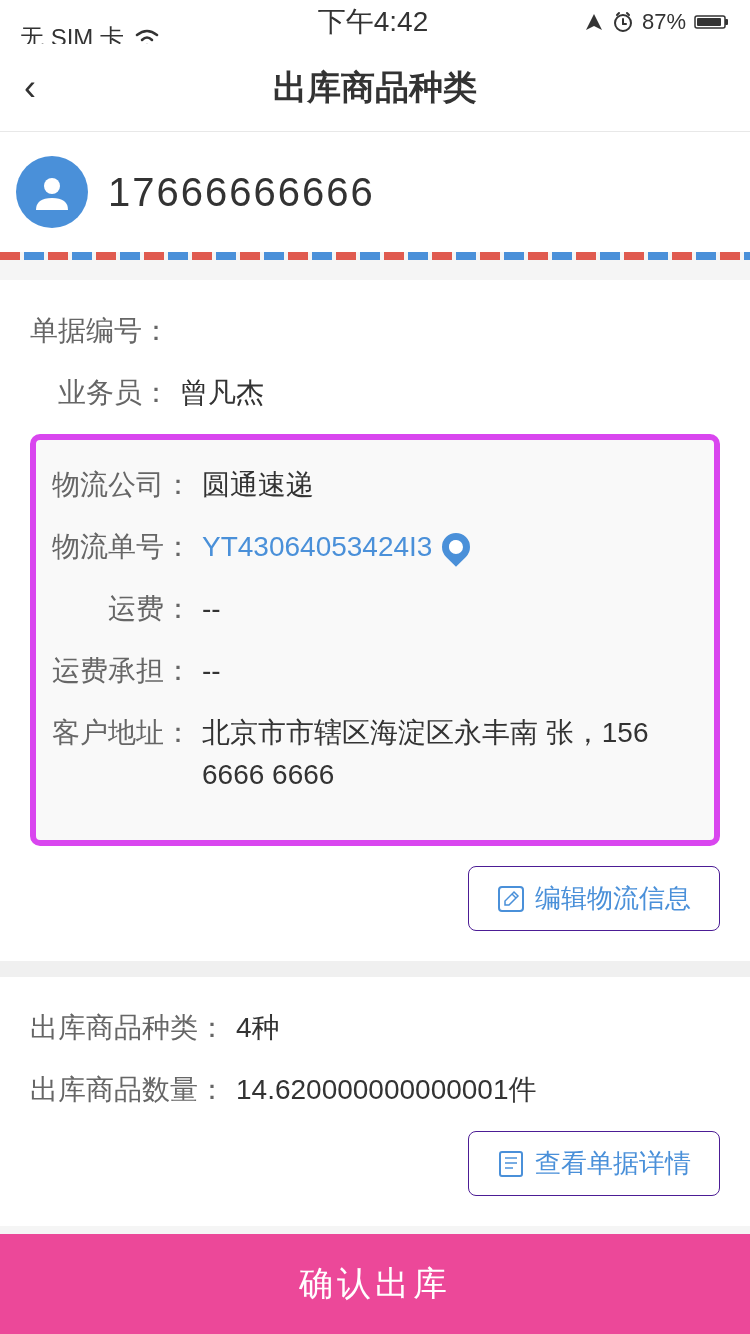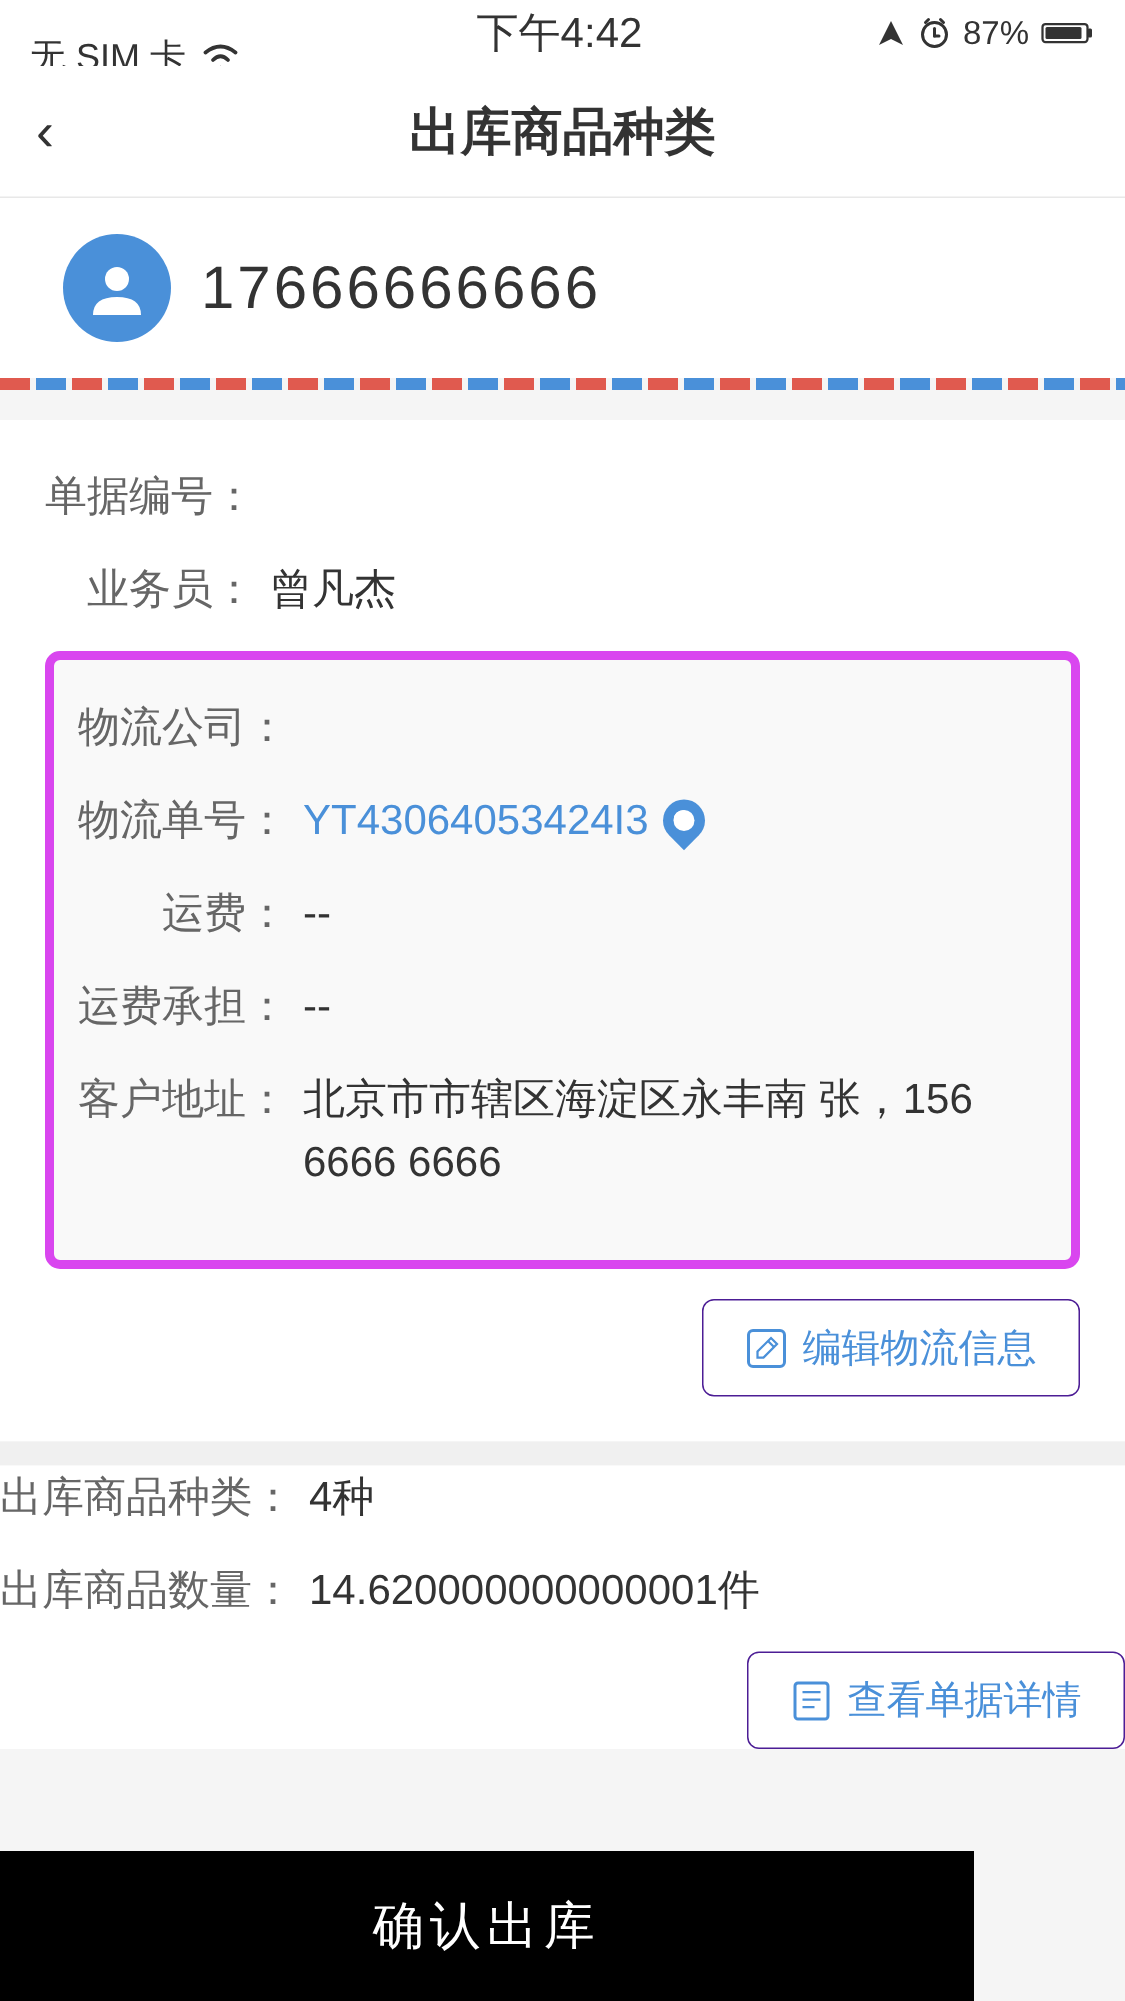--- a/index.html
+++ b/index.html
@@ -63,21 +63,21 @@
         #e05a4f 0px, #e05a4f 20px,
         transparent 20px, transparent 24px,
         #4a90d9 24px, #4a90d9 44px,
         transparent 44px, transparent 48px
       );
     }
 
     
     .user-header {
       background: #fff;
-      padding: 24px 42px;
+      padding: 24px 16px;
       display: flex;
       align-items: center;
       gap: 20px;
     }
     .user-avatar {
       width: 72px;
       height: 72px;
       background: #4a90d9;
       border-radius: 50%;
       display: flex;
@@ -178,38 +178,39 @@
 
     
     .section-divider {
       height: 16px;
       background: #f0f0f0;
     }
 
     
     .goods-section {
       background: #fff;
+      padding: 30px;
     }
 
     
     .view-details-btn {
       display: flex;
       align-items: center;
       justify-content: flex-end;
       margin-top: 20px;
     }
 
     
     .bottom-bar {
       position: fixed;
       bottom: 0;
       left: 0;
-      width: 649px;
+      width: 750px;
       height: 100px;
-      background: #000000;
+      background: #ec4899;
       display: flex;
       align-items: center;
       justify-content: center;
       cursor: pointer;
     }
     .confirm-btn-text {
       color: #fff;
       font-size: 34px;
       font-weight: 500;
       letter-spacing: 4px;
@@ -281,20 +282,21 @@
     <span class="info-label">单据编号：</span>
   </div>
   <div class="info-row">
     <span class="info-label">业务员：</span>
     <span class="info-value">曾凡杰</span>
   </div>
 
   <div class="logistics-card">
     <div class="info-row">
       <span class="info-label">物流公司：</span>
+      <span class="info-value">圆通速递</span>
     </div>
     <div class="info-row">
       <span class="info-label">物流单号：</span>
       <span class="info-value blue-link">
         <span>YT43064053424I3</span>
         <span class="location-icon" style="transform:rotate(-45deg); display:inline-block; width:28px; height:28px; background:#4a90d9; border-radius:50% 50% 50% 0; position:relative;">
           <span style="position:absolute; width:12px; height:12px; background:#fff; border-radius:50%; top:50%; left:50%; transform:translate(-50%,-60%); display:block;"></span>
         </span>
       </span>
     </div>

